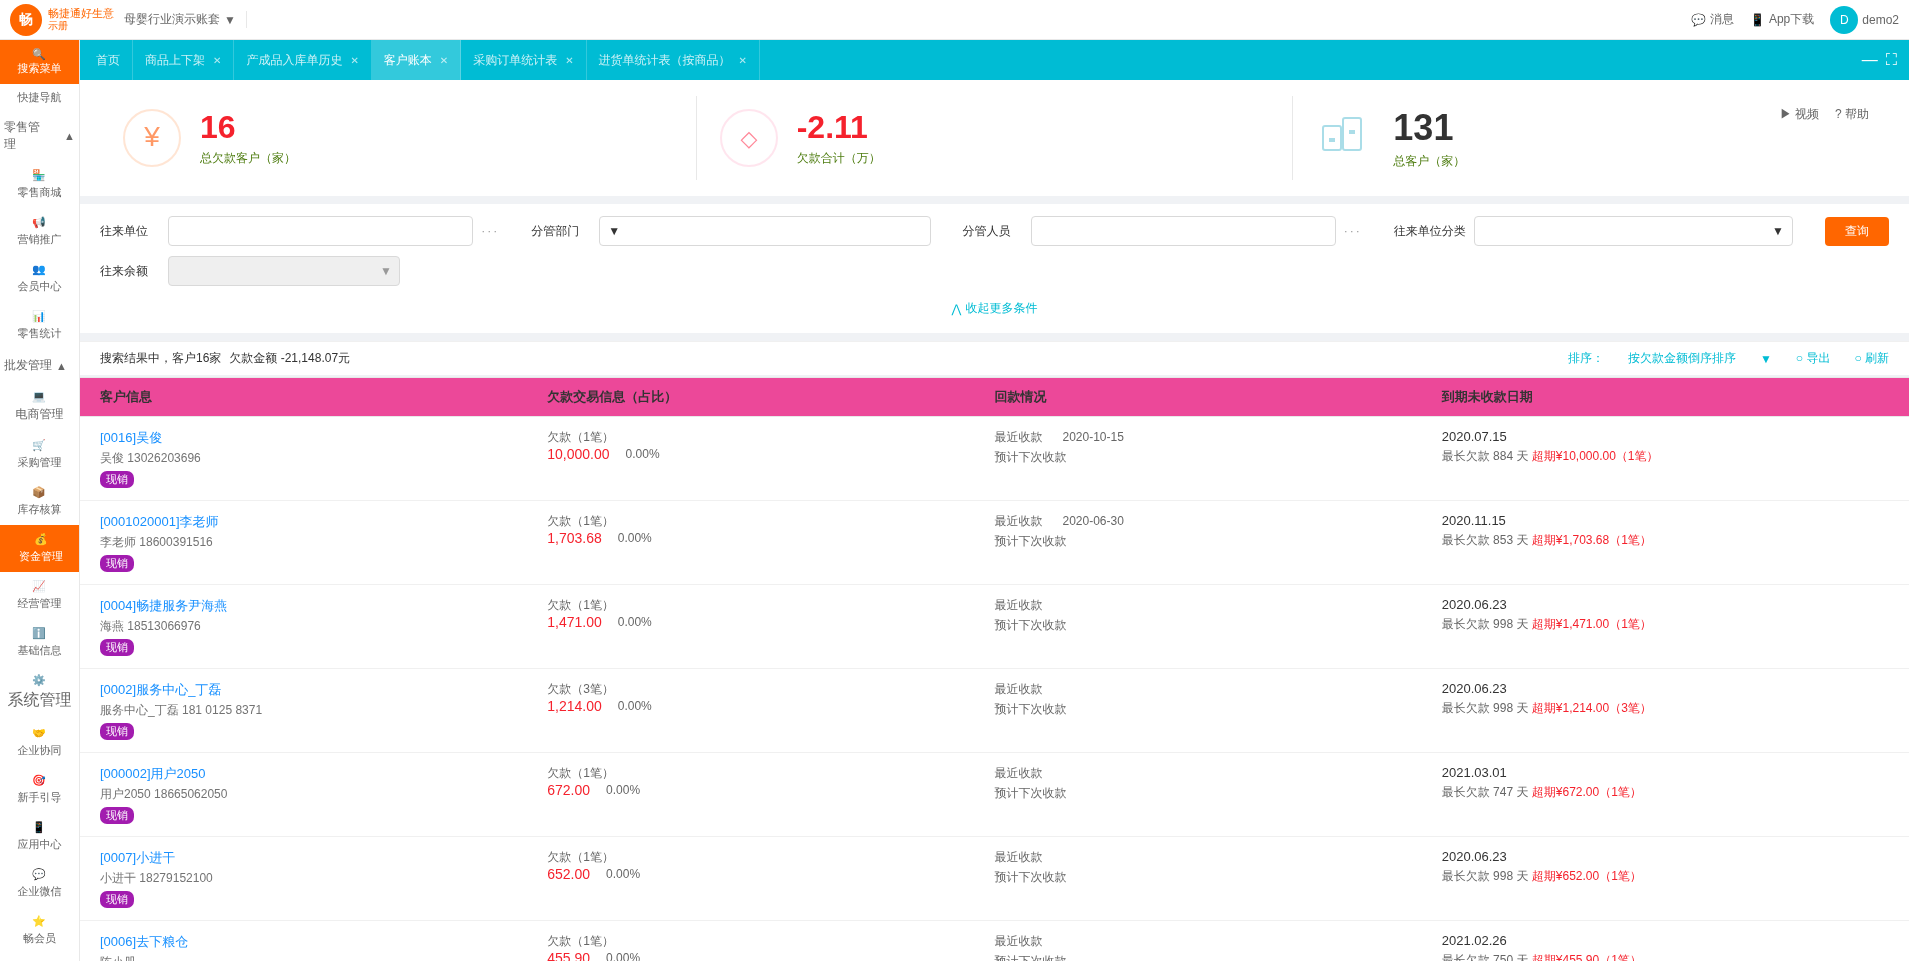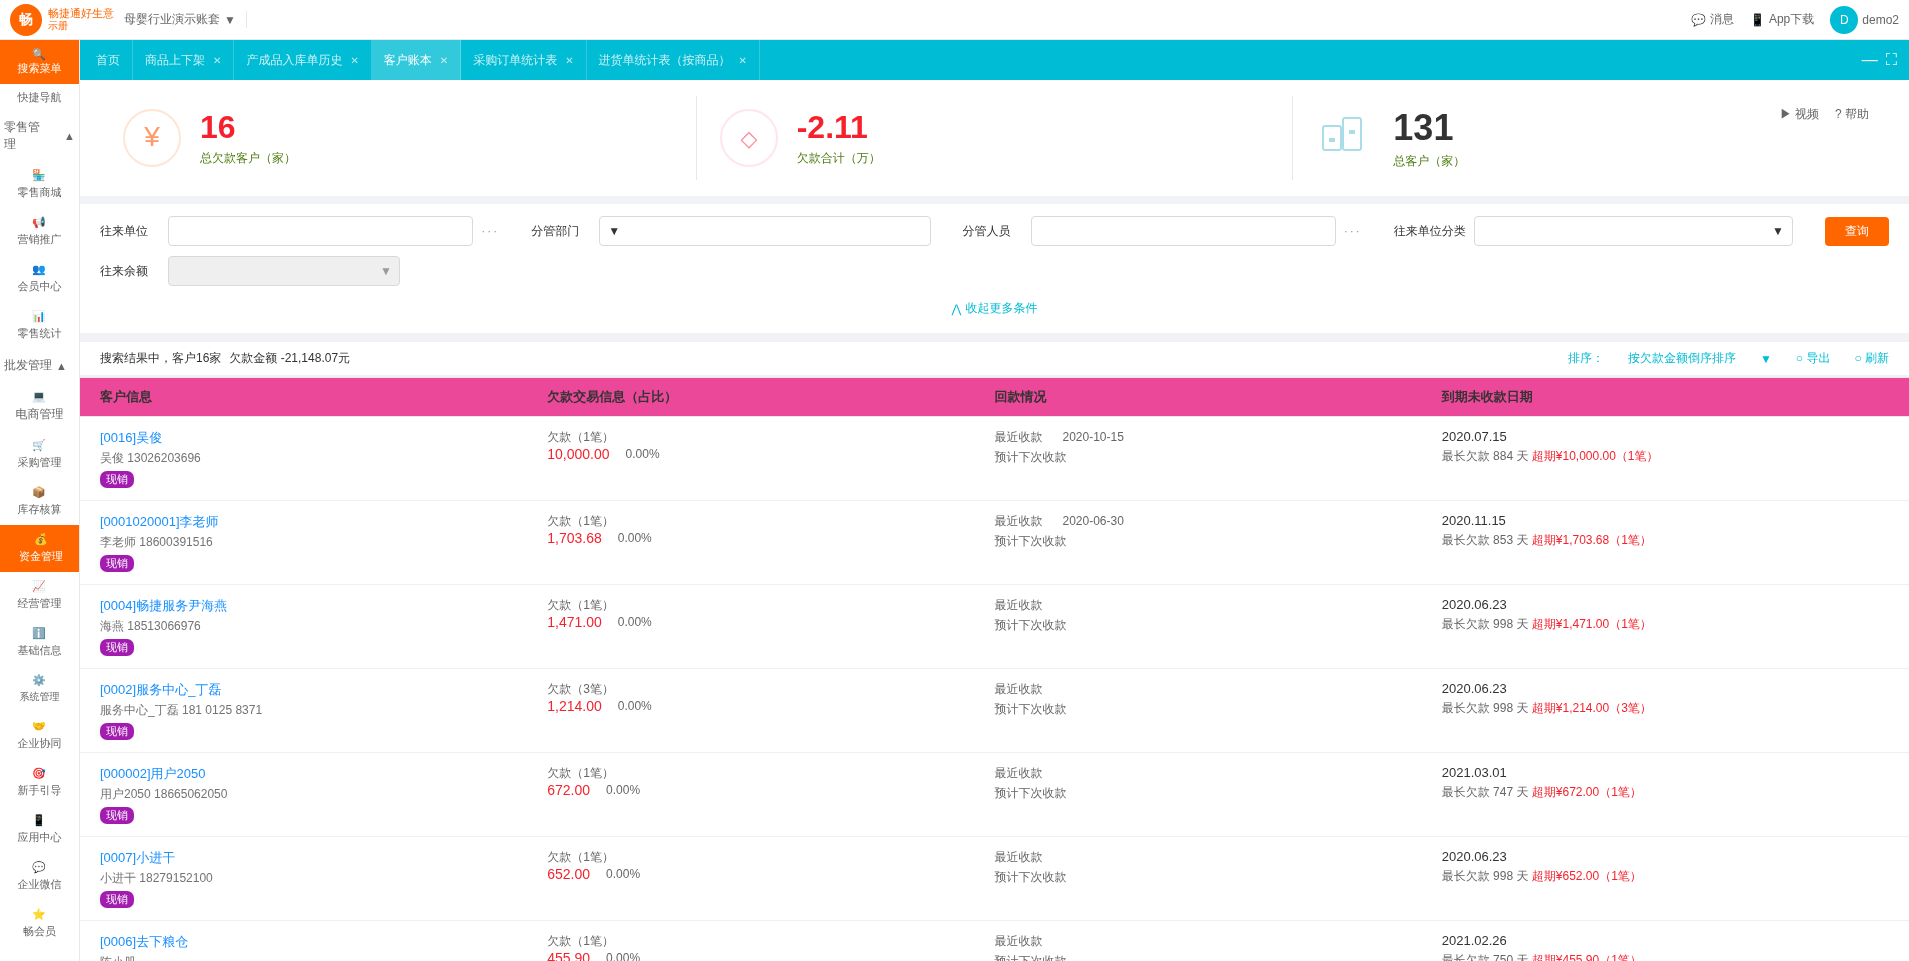--- a/index.html
+++ b/index.html
@@ -178,21 +178,21 @@
       <div class="sidebar-item">
         <span>📈</span>
         <span style="font-size:11px;">经营管理</span>
       </div>
       <div class="sidebar-item">
         <span>ℹ️</span>
         <span style="font-size:11px;">基础信息</span>
       </div>
       <div class="sidebar-item">
         <span>⚙️</span>
-        <span style="font-size:10px;">系统管理</span>
+        <span style="font-size:16px;">系统管理</span>
       </div>
       <div class="sidebar-item">
         <span>🤝</span>
         <span style="font-size:11px;">企业协同</span>
       </div>
       <div class="sidebar-item">
         <span>🎯</span>
         <span style="font-size:11px;">新手引导</span>
       </div>
       <div class="sidebar-item">

